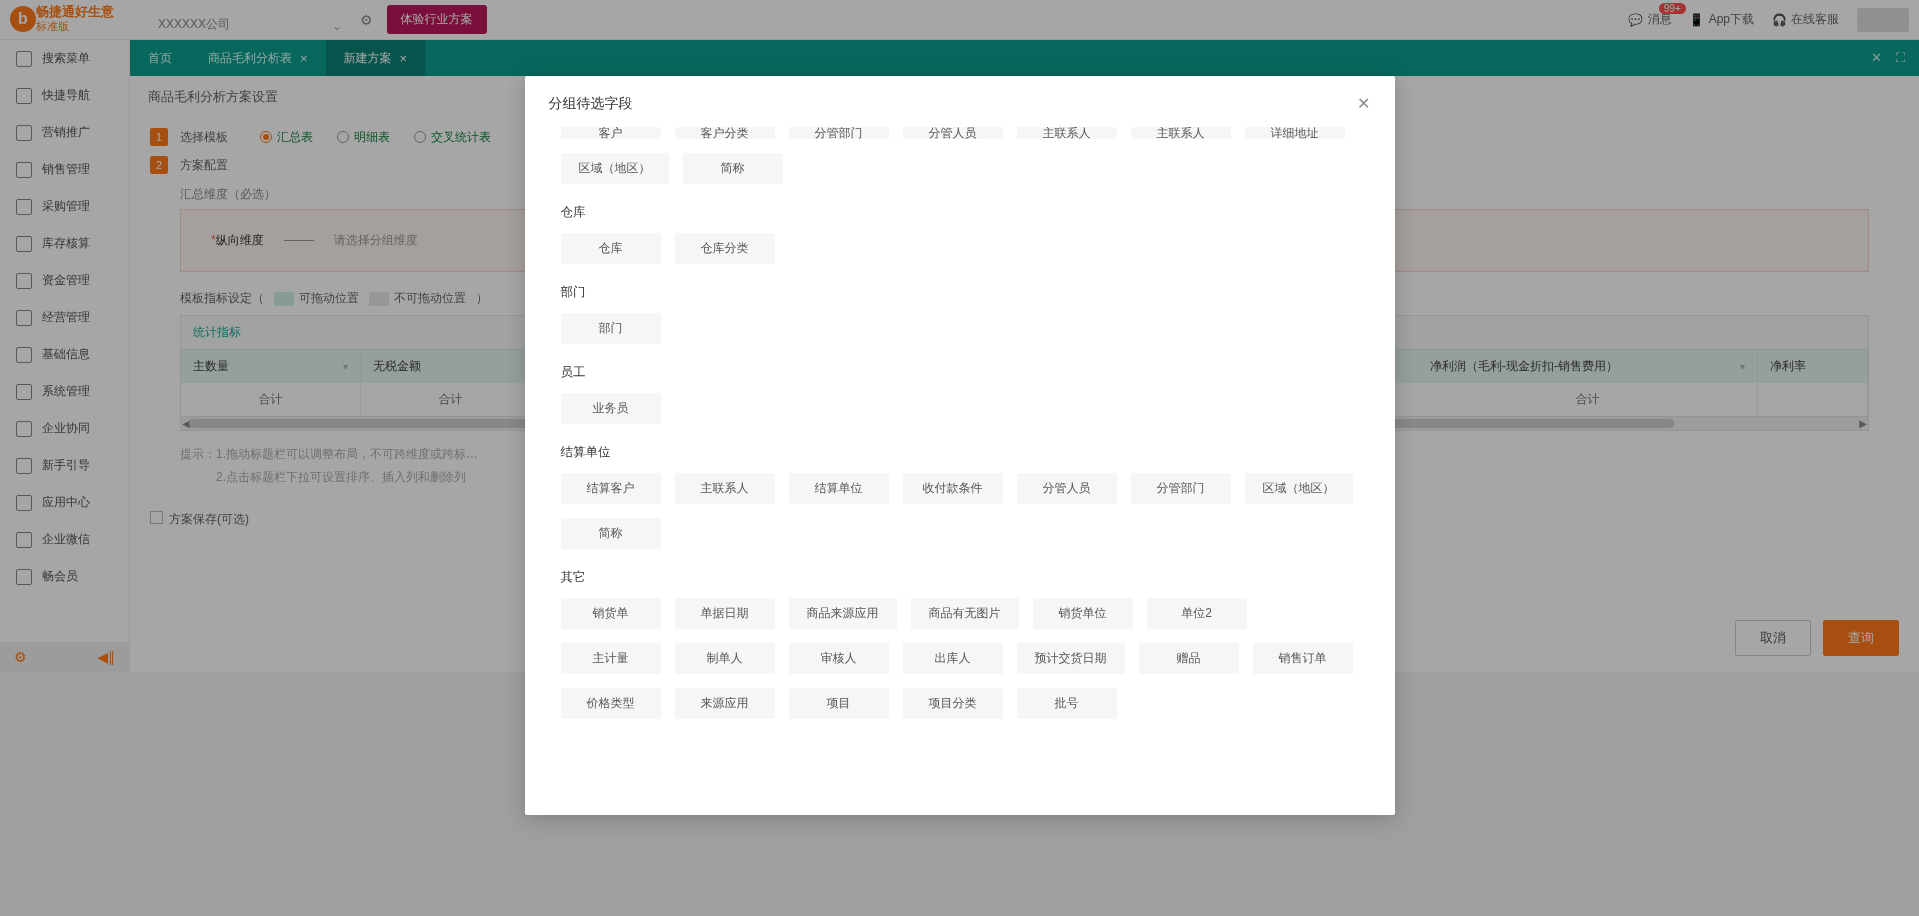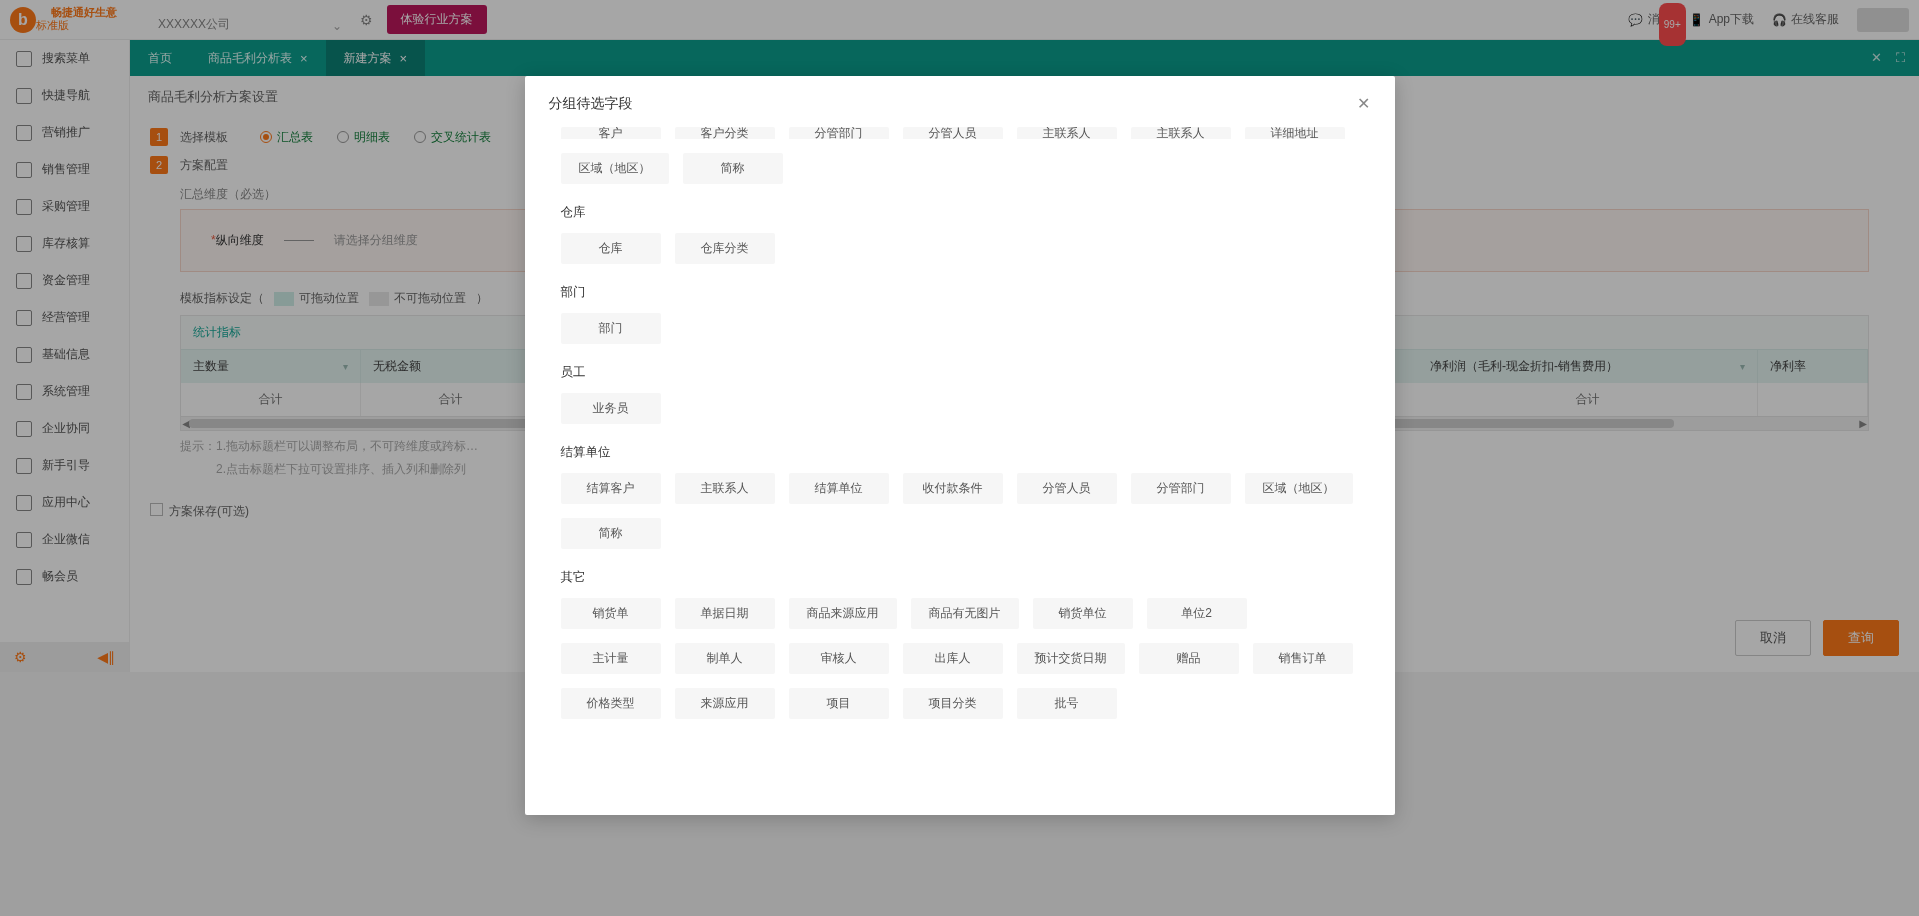--- a/index.html
+++ b/index.html
@@ -2,30 +2,30 @@
 <html><head>
 <meta charset="utf-8">
 <style>
 * { box-sizing: border-box; margin: 0; padding: 0; }
 body { font-family: "Microsoft YaHei", Arial, sans-serif; font-size: 12px; color: #333; background: #f5f5f5; width: 1919px; height: 916px; overflow: hidden; position: relative; }
 
 
 .topbar { height: 40px; background: #fff; display: flex; align-items: center; padding: 0 10px; border-bottom: 1px solid #eee; }
 .logo { display: flex; align-items: center; width: 120px; }
 .logo-icon { width: 26px; height: 26px; background: #ff7a1a; border-radius: 50%; color: #fff; font-weight: bold; display: flex; align-items: center; justify-content: center; font-size: 16px; }
-.logo-text { margin-left: 15px; color: #ff7a1a; font-weight: bold; font-size: 11px; line-height: 1.1; }
+.logo-text { margin-left: 0; color: #ff7a1a; font-weight: bold; font-size: 13px; line-height: 1.1; }
 .logo-sub { color: #ff7a1a; font-size: 11px; }
 .company-sel { margin-left: 20px; width: 200px; height: 26px; display: flex; align-items: flex-end; justify-content: space-between; padding: 0 8px; color: #888; }
 .company-sel .arrow { color: #aaa; }
 .gear { margin-left: 10px; color: #888; font-size: 14px; }
 .demo-btn { margin-left: 14px; background: #be185d; color: #fff; padding: 6px 14px; border-radius: 3px; font-size: 12px; }
 .topbar-right { margin-left: auto; display: flex; align-items: center; gap: 18px; color: #666; }
 .topbar-item { display: flex; align-items: center; gap: 4px; cursor: pointer; }
 .badge { position: relative; }
-.badge-num { position: absolute; top: -8px; right: -14px; background: #ff4d4f; color: #fff; border-radius: 8px; padding: 16px 5px; font-size: 10px; }
+.badge-num { position: absolute; top: -8px; right: -14px; background: #ff4d4f; color: #fff; border-radius: 8px; padding: 0 5px; font-size: 10px; }
 .avatar { width: 52px; height: 24px; background: #ddd; border-radius: 3px; }
 
 
 .app { display: flex; height: 632px; }
 .sidebar { width: 130px; background: #fff; border-right: 1px solid #eee; display: flex; flex-direction: column; }
 .side-item { display: flex; align-items: center; gap: 10px; padding: 10px 16px; color: #555; cursor: pointer; }
 .side-item .icon { width: 16px; height: 16px; border: 1.5px solid #888; border-radius: 2px; }
 .side-footer { margin-top: auto; height: 30px; background: #f0f0f0; display: flex; align-items: center; justify-content: space-between; padding: 0 14px; }
 .side-footer .cog { color: #ff7a1a; font-size: 14px; }
 .side-footer .coll { color: #ff7a1a; font-size: 14px; }
@@ -70,21 +70,21 @@
 .th .dd { color: #9bbab4; font-size: 10px; }
 .tbody-row { display: flex; }
 .td { flex: 0 0 180px; padding: 8px 12px; text-align: center; color: #737373; border-right: 1px solid #eee; }
 .td.wide { flex: 0 0 340px; }
 .hscroll { height: 14px; background: #f2f2f2; border-top: 1px solid #e5e5e5; position: relative; }
 .hscroll .thumb { position: absolute; top: 2px; left: 8px; height: 9px; width: 88%; background: #cfcfcf; border-radius: 4px; }
 .hscroll .arrow-l, .hscroll .arrow-r { position: absolute; top: 0; width: 14px; text-align: center; color: #888; font-size: 10px; line-height: 14px; }
 .hscroll .arrow-l { left: -2px; }
 .hscroll .arrow-r { right: -2px; }
 
-.hints { margin: 4px 30px; color: #aaa; line-height: 1.9; font-size: 12px; }
+.hints { margin: 12px 30px; color: #aaa; line-height: 1.9; font-size: 12px; }
 
 .save-opt { margin: 22px 20px; display: flex; gap: 6px; color: #666; }
 .chk { width: 13px; height: 13px; border: 1px solid #bbb; display: inline-block; }
 
 .footer { position: absolute; right: 20px; bottom: 16px; display: flex; gap: 12px; }
 .btn { padding: 8px 24px; border-radius: 2px; font-size: 13px; cursor: pointer; }
 .btn.cancel { background: #fff; border: 1px solid #ccc; color: #555; }
 .btn.primary { background: #ff7a1a; color: #fff; border: 1px solid #ff7a1a; }
 
 

